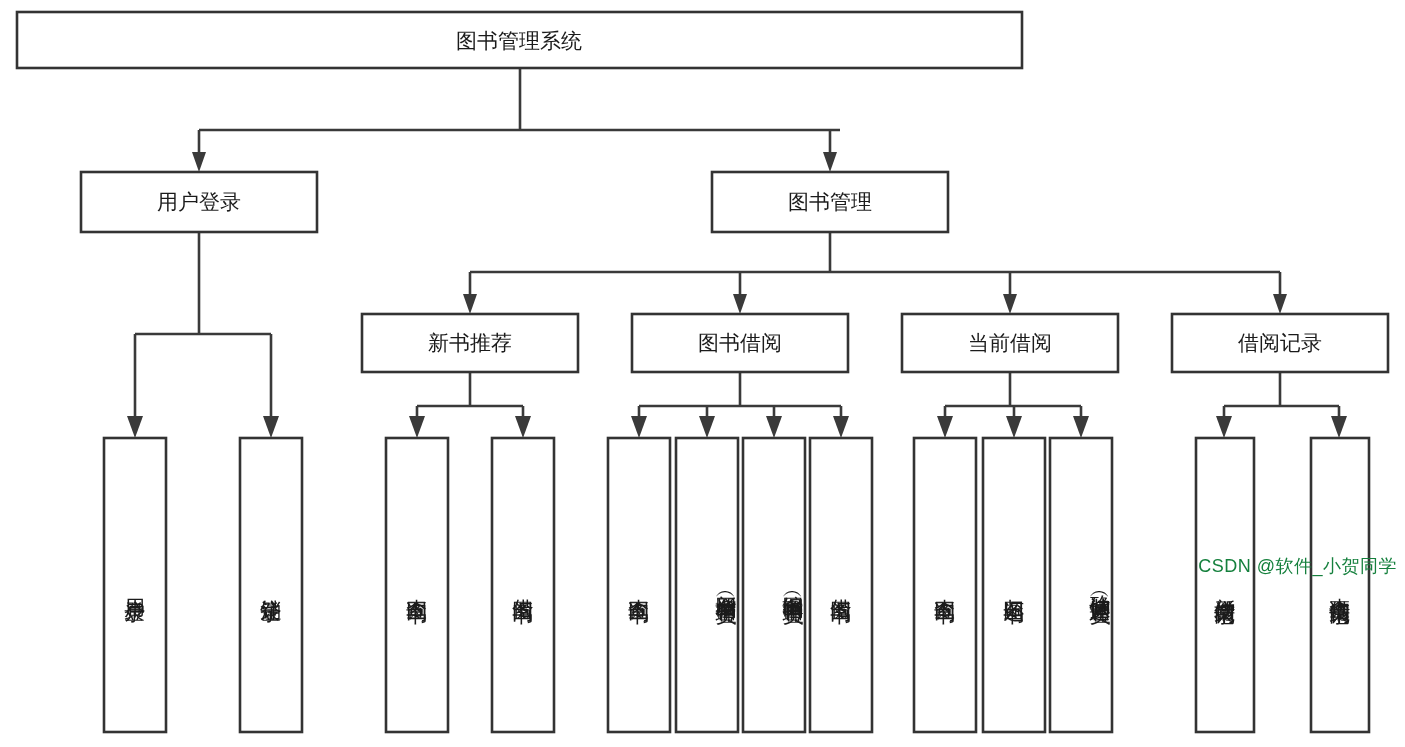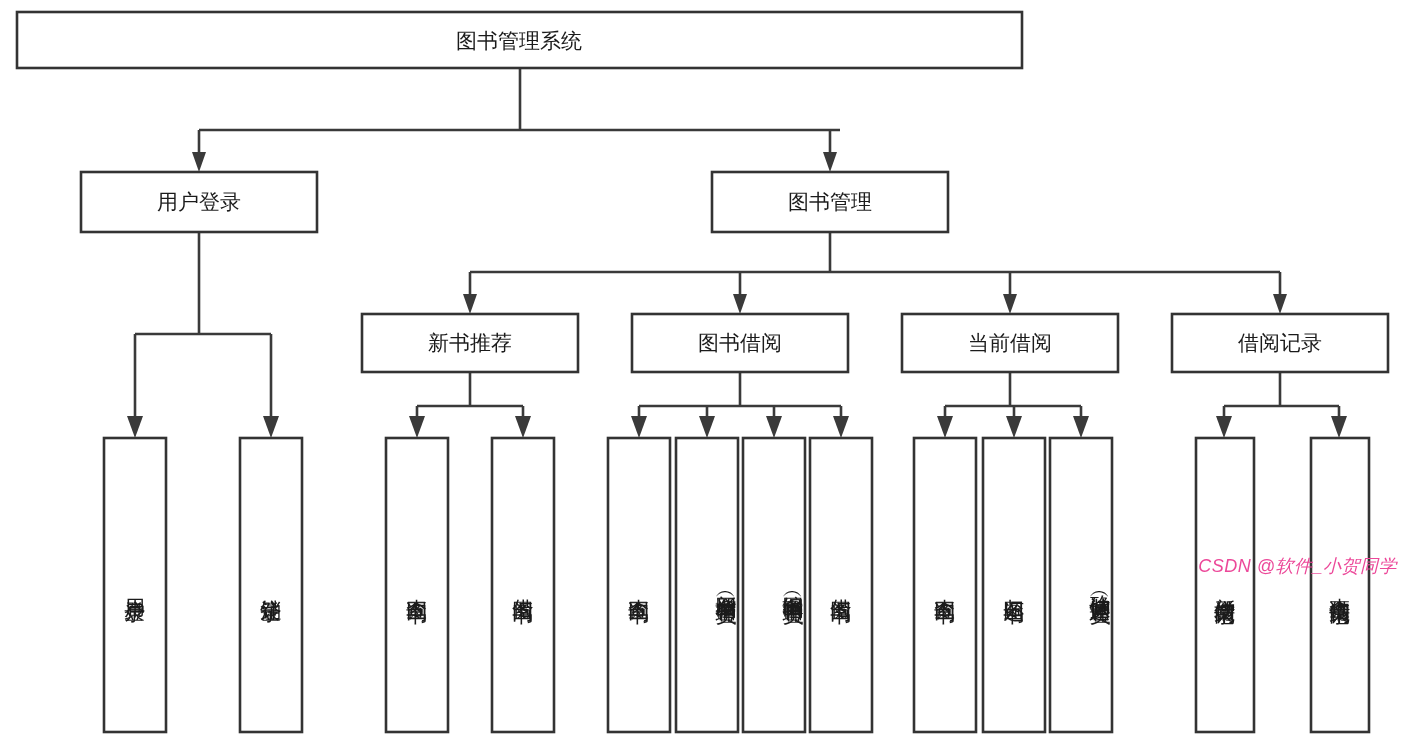--- a/index.html
+++ b/index.html
@@ -67,24 +67,23 @@
     white-space: nowrap;
     pointer-events: none;
     user-select: none;
   }
   .watermark {
     position: absolute;
     right: 8px;
     bottom: 6px;
     font-family: "Liberation Sans", "DejaVu Sans", sans-serif;
     font-size: 18px;
-    color: #ec4899;
+    color: #15803d;
     letter-spacing: 0.5px;
     white-space: nowrap;
-    font-style: italic;
   }
 </style>
 </head>
 <body>
 
 <div id="diagram-root">
 
   <svg id="tree-svg" viewBox="0 0 1405 747" xmlns="http://www.w3.org/2000/svg">
     <defs>
       <g id="arrowdef"></g>

